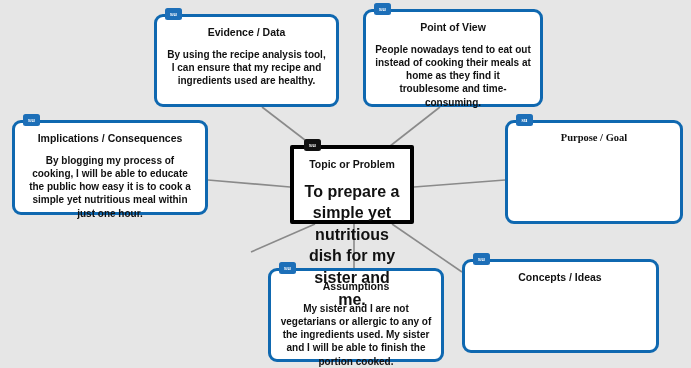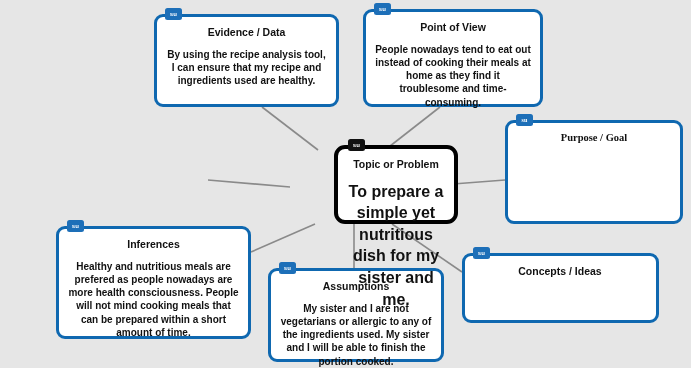--- a/index.html
+++ b/index.html
@@ -30,23 +30,22 @@
     box-sizing: border-box;
     background: #ffffff;
     border: 3px solid #0f68b0;
     border-radius: 9px;
     padding: 9px 9px 8px 9px;
     text-align: center;
     z-index: 3;
   }
   .node.center {
     border: 4px solid #000000;
-    border-radius: 11px;
+    border-radius: 2px;
     z-index: 5;
-    margin-left: 44px;
   }
   .node-title {
     font-size: 10.5px;
     font-weight: bold;
     color: #111111;
     line-height: 1.2;
     margin-bottom: 9px;
   }
   .node-body {
     font-size: 10px;
@@ -87,21 +86,21 @@
   }
 
   
   #node-evidence   { left: 154px; top: 14px;  width: 185px; height: 93px; }
   #node-pov        { left: 363px; top: 9px;   width: 180px; height: 98px; }
   #node-implic     { left: 12px;  top: 120px; width: 196px; height: 95px; }
   #node-purpose    { left: 505px; top: 120px; width: 178px; height: 104px; font-family: Liberation Serif, serif; }
   #node-center     { left: 290px; top: 145px; width: 124px; height: 79px; }
   #node-inferences { left: 56px;  top: 226px; width: 195px; height: 113px; }
   #node-assump     { left: 268px; top: 268px; width: 176px; height: 94px; }
-  #node-concepts   { left: 462px; top: 253px; width: 197px; height: 70px; padding-left: 8px; }
+  #node-concepts   { left: 462px; top: 259px; width: 197px; height: 94px; padding-left: 8px; }
 </style>
 </head>
 <body>
 
 <div id="canvas">
 
   <svg id="connectors" viewBox="0 0 691 368">
     <line x1="318" y1="150" x2="262" y2="107" stroke="#8a8a8a" stroke-width="1.6"></line>
     <line x1="385" y1="150" x2="440" y2="107" stroke="#8a8a8a" stroke-width="1.6"></line>
     <line x1="290" y1="187" x2="208" y2="180" stroke="#8a8a8a" stroke-width="1.6"></line>
@@ -116,37 +115,37 @@
     <div class="node-title">Point of View</div>
     <div class="node-body">People nowadays tend to eat out instead of cooking their meals at home as they find it troublesome and time-consuming.</div>
   </div>
 
   <div class="node" id="node-evidence">
     <div class="badge">su</div>
     <div class="node-title">Evidence / Data</div>
     <div class="node-body">By using the recipe analysis tool, I can ensure that my recipe and ingredients used are healthy.</div>
   </div>
 
+  <div class="node" id="node-implic">
+    <div class="badge">su</div>
+    <div class="node-title">Implications / Consequences</div>
+    <div class="node-body">By blogging my process of cooking, I will be able to educate the public how easy it is to cook a simple yet nutritious meal within just one hour.</div>
+  </div>
 
   <div class="node" id="node-purpose">
     <div class="badge">su</div>
     <div class="node-title">Purpose / Goal</div>
   </div>
 
   <div class="node center" id="node-center">
     <div class="badge">su</div>
     <div class="node-title">Topic or Problem</div>
     <div class="node-body">To prepare a simple yet nutritious dish for my sister and me.</div>
   </div>
 
-  <div class="node" id="node-inferences">
-    <div class="badge">su</div>
-    <div class="node-title">Inferences</div>
-    <div class="node-body">Healthy and nutritious meals are prefered as people nowadays are more health consciousness. People will not mind cooking meals that can be prepared within a short amount of time.</div>
-  </div>
 
   <div class="node" id="node-assump">
     <div class="badge">su</div>
     <div class="node-title">Assumptions</div>
     <div class="node-body">My sister and I are not vegetarians or allergic to any of the ingredients used. My sister and I will be able to finish the portion cooked.</div>
   </div>
 
   <div class="node" id="node-concepts">
     <div class="badge">su</div>
     <div class="node-title">Concepts / Ideas</div>

